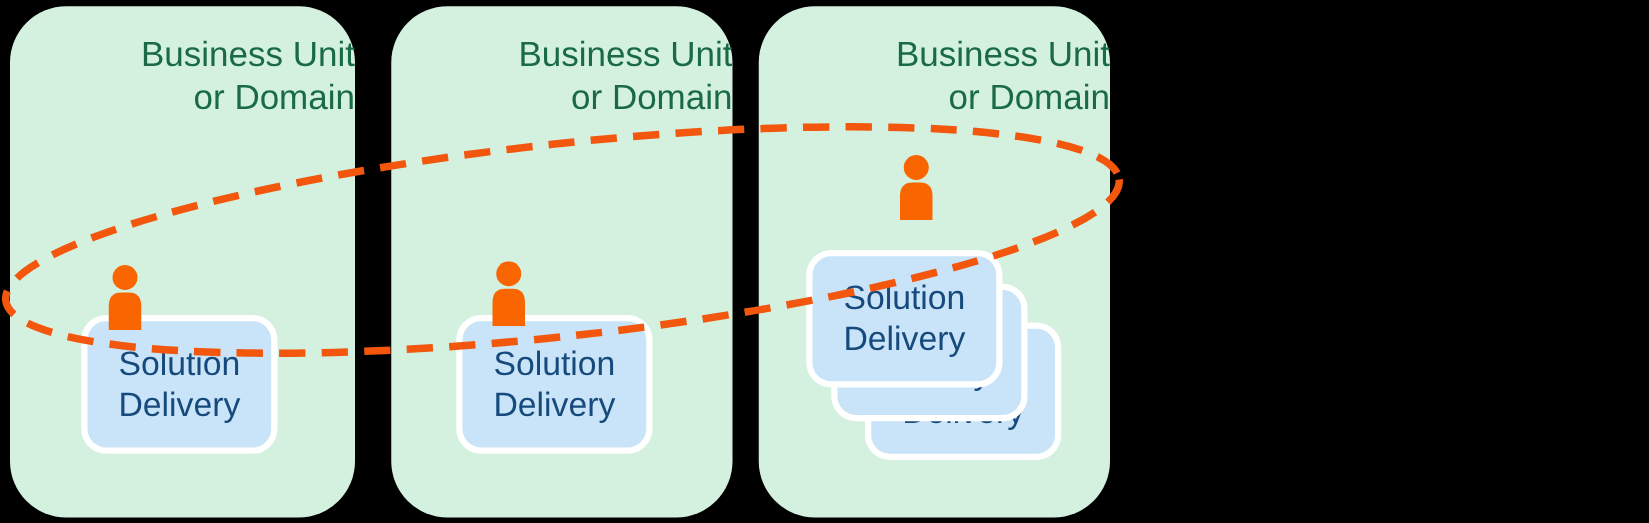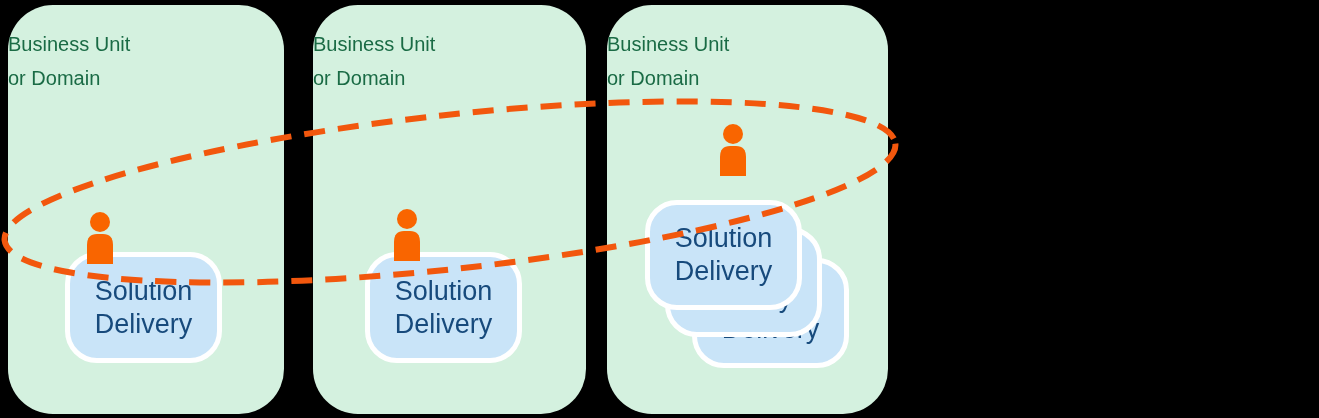--- a/index.html
+++ b/index.html
@@ -18,39 +18,39 @@
   .unit {
     position: absolute;
     top: 5px;
     height: 409px;
     background: #d4f1df;
     border-radius: 45px;
   }
   .unit-title {
     margin: 0;
     padding-top: 22px;
-    text-align: left;
-    font-size: 20px;
+    text-align: right;
+    font-size: 28px;
     line-height: 34px;
     font-weight: 400;
     color: #1a6b45;
   }
   .person {
     position: absolute;
     width: 28px;
     height: 52px;
   }
   .person svg { display: block; width: 100%; height: 100%; }
   .card {
     position: absolute;
     width: 157px;
     height: 111px;
     background: #c9e4f8;
     border: 5px solid #ffffff;
-    border-radius: 32px;
+    border-radius: 20px;
     box-sizing: border-box;
     display: flex;
     flex-direction: column;
     align-items: center;
     justify-content: center;
     color: #174a7c;
     font-size: 27px;
     line-height: 33px;
     text-align: center;
   }

